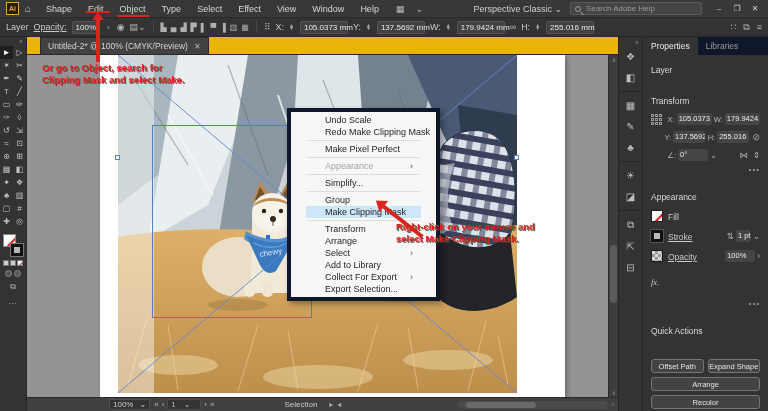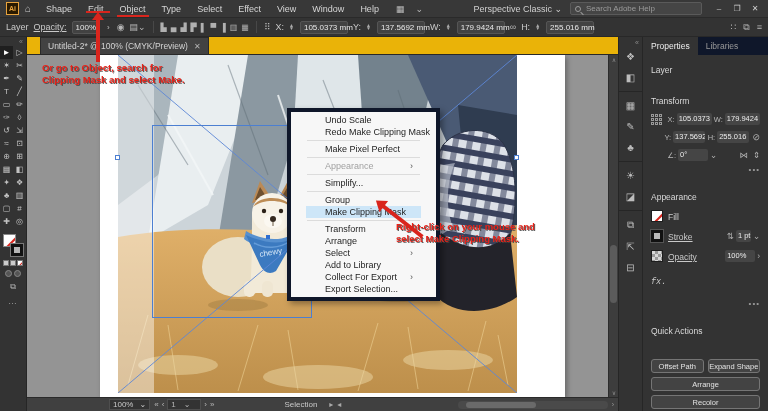--- a/index.html
+++ b/index.html
@@ -113,21 +113,21 @@
   .chain{color:#b0b0b0;font-size:9px;margin-left:1px}
   .flip-ics{margin-left:auto;display:flex;gap:5px;color:#b5b5b5}
   .more-dots{color:#9a9a9a;text-align:right;letter-spacing:1px;font-size:8px}
   .ap-row{display:flex;align-items:flex-end;gap:5px;margin:3px 0}
   .ap-swatch{width:12px;height:12px;border:1px solid #1d1d1d;background:#fff;position:relative;overflow:hidden;flex:none}
   .ap-swatch.none::after{content:'';position:absolute;left:-2px;top:5px;width:20px;height:2px;background:#d9251d;transform:rotate(-45deg)}
   .ap-swatch.strokeSq{background:#b9b9b9;border:3px solid #111;outline:1px solid #555}
   .ap-swatch.checker{background:repeating-conic-gradient(#9a9a9a 0 25%,#d8d8d8 0 50%) 0 0/6px 6px}
   .ap-label{text-decoration:underline;color:#c9c9c9}
   .ap-ctrl{margin-left:auto;display:flex;align-items:center;gap:2px}
-  .fx{color:#c9c9c9;font-style:italic;font-family:Liberation Mono, monospace;margin:10px 0}
+  .fx{color:#c9c9c9;font-style:italic;font-family:Liberation Serif, serif;margin:10px 0}
   .qa-wrap{display:flex;flex-wrap:wrap;gap:4px;margin-top:18px}
   .qa-btn{height:14px;background:#434343;border:1px solid #757575;border-radius:3px;color:#e2e2e2;font-size:7.5px;display:flex;align-items:center;justify-content:center;cursor:default}
   .qa-btn.half{width:calc(50% - 2px)}
   .qa-btn.full{width:100%}
 
   
   .ctx{position:absolute;left:260px;top:53px;width:153px;background:#f7f7f7;border:4px solid #0f172a;box-shadow:3px 3px 6px rgba(0,0,0,.35);padding:2px 15px;z-index:50;color:#1e1e1e;font-size:9px}
   .cm-item{height:12px;display:flex;align-items:center;padding:0 8px 0 19px;cursor:default}
   .cm-label{flex:1;white-space:nowrap}
   .cm-arrow{color:#555;font-size:9px}

